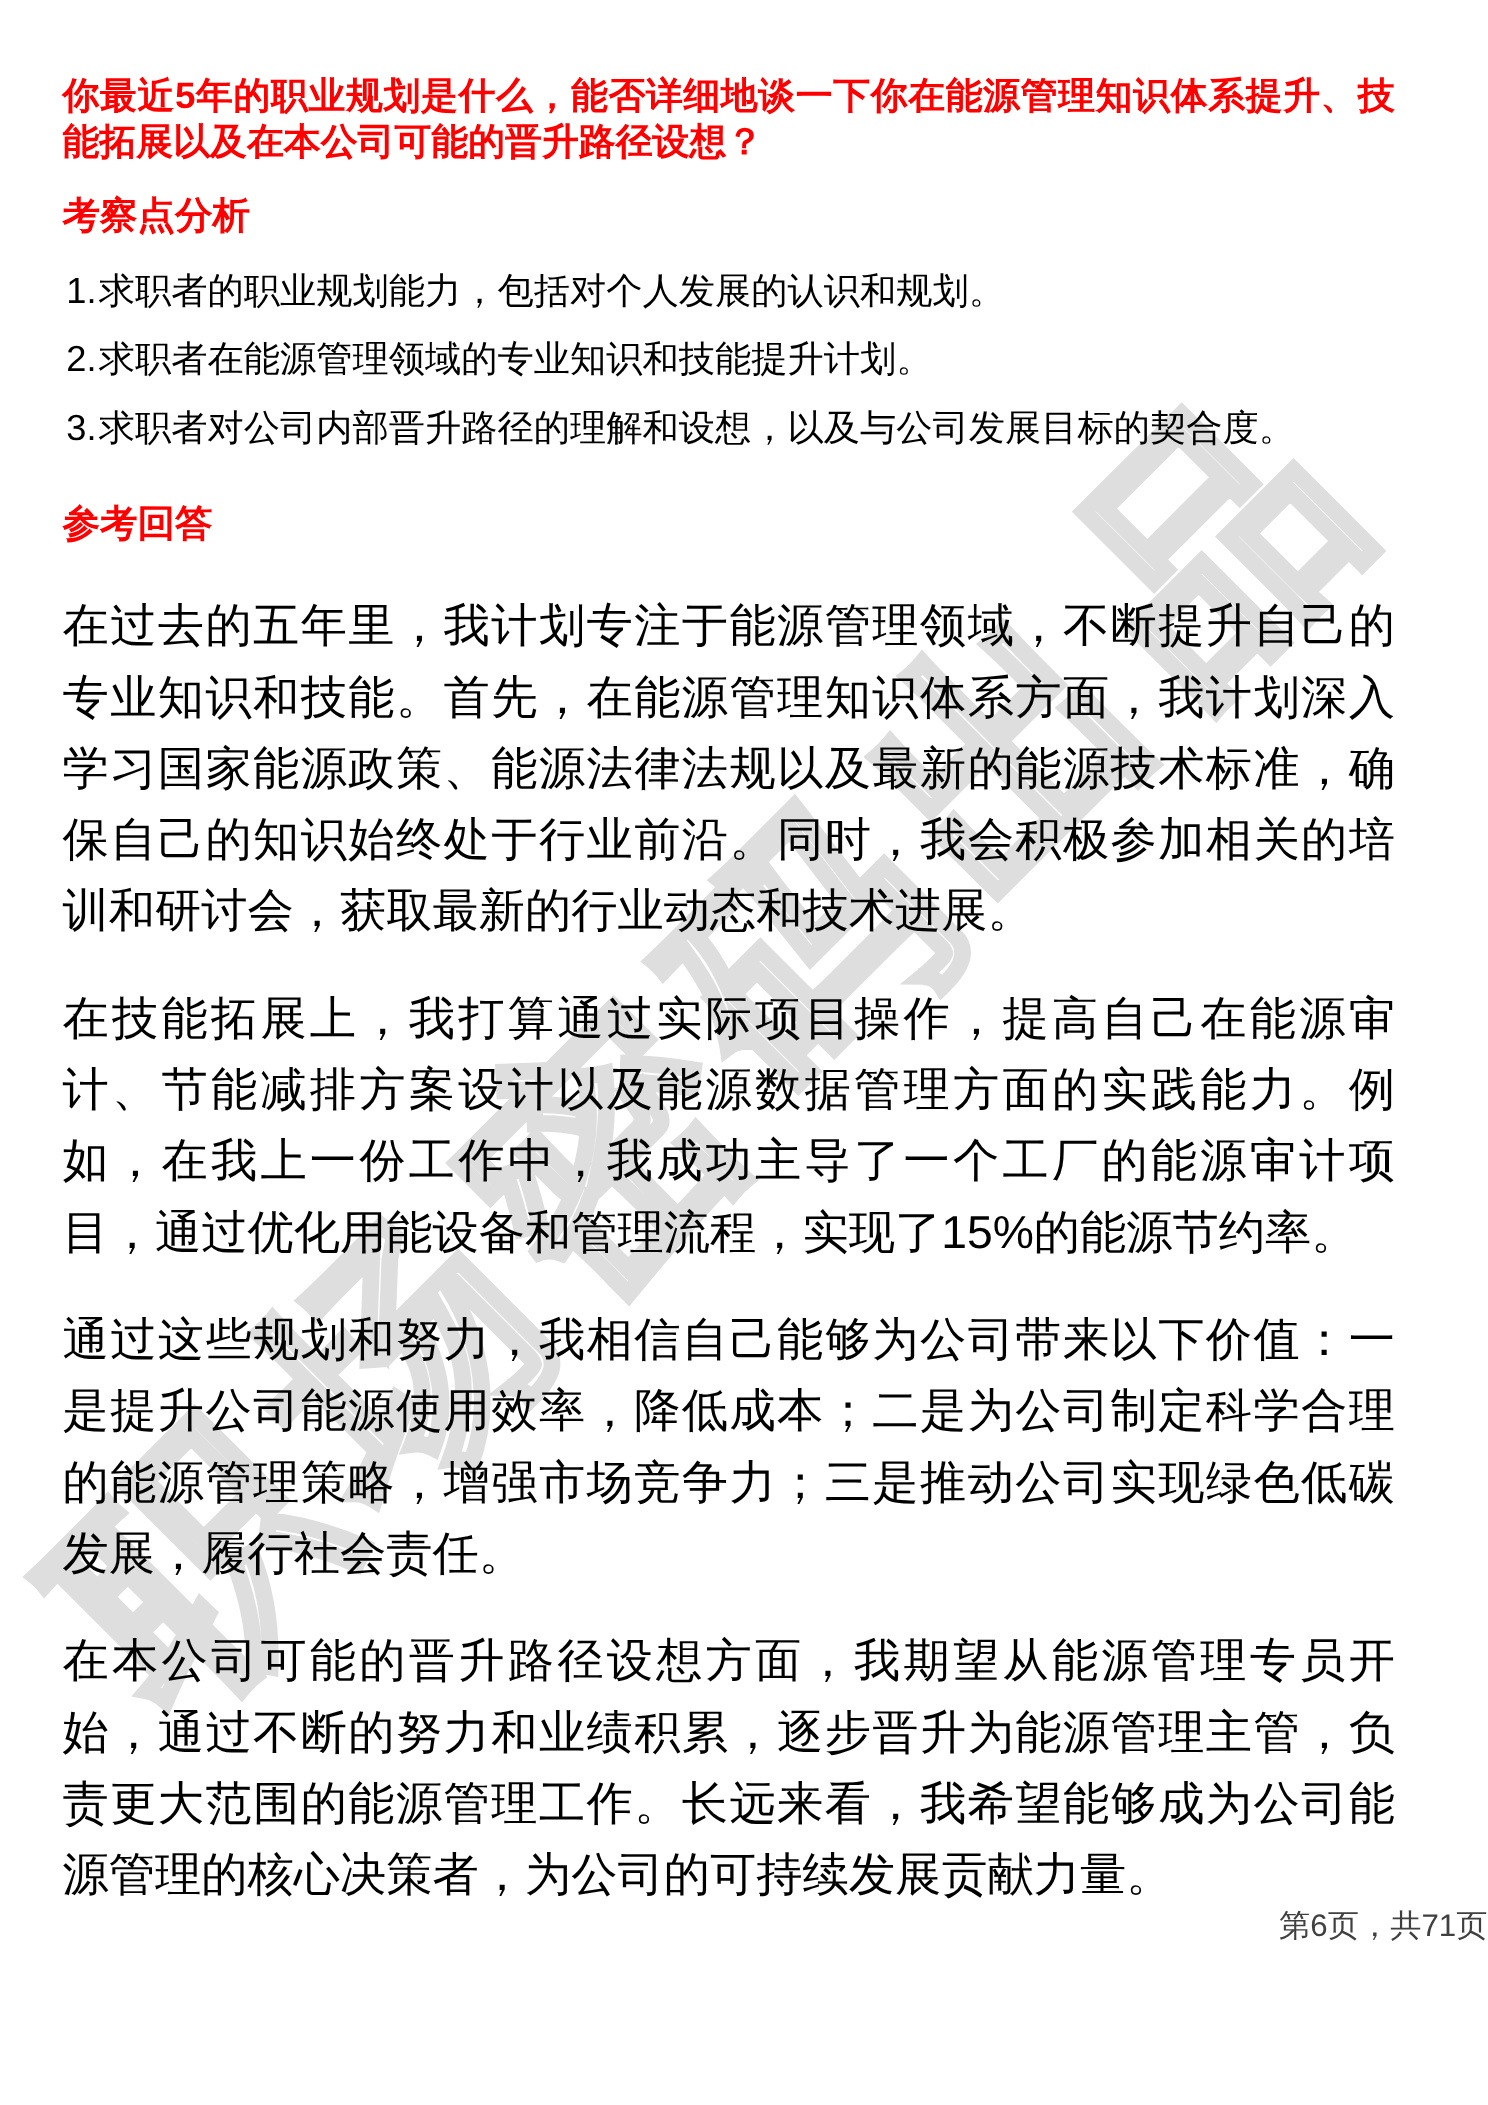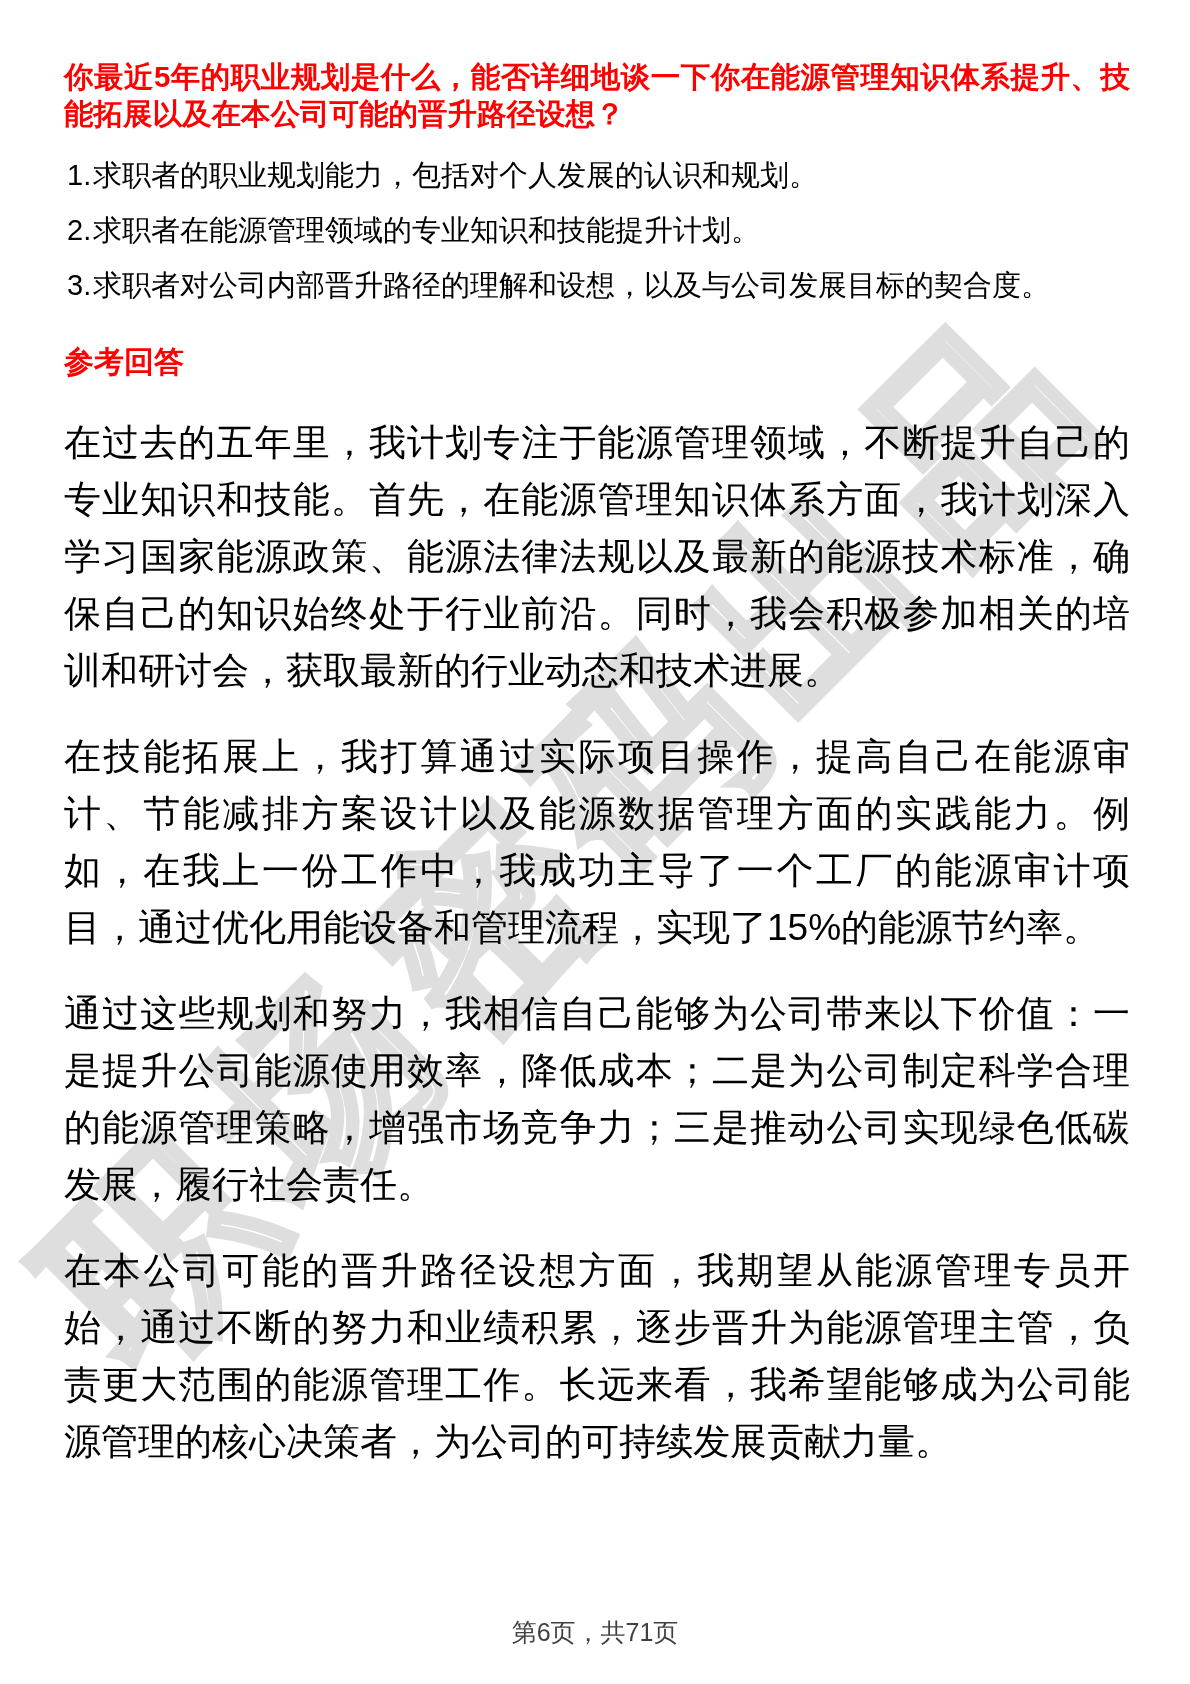--- a/index.html
+++ b/index.html
@@ -25,21 +25,21 @@
     white-space: nowrap;
     color: transparent;
     -webkit-text-stroke: 7px #dedede;
     z-index: 0;
     pointer-events: none;
   }
 
   
   .content {
     position: absolute;
-    left: 64px;
+    left: 50px;
     top: 0;
     width: 1066px;
     z-index: 1;
   }
 
   h1.question-title {
     margin: 58px 0 0 0;
     font-size: 29.5px;
     line-height: 37px;
     font-weight: bold;
@@ -80,40 +80,41 @@
     line-height: 57px;
     text-align: justify;
   }
   .answer-body p:first-child { margin-top: 35px; }
   .answer-body p + p { margin-top: 29px; }
 
   
   .page-footer {
     position: absolute;
     left: 0;
-    top: 1617px;
+    top: 1526px;
     width: 100%;
-    text-align: center;
+    text-align: right;
     font-size: 25px;
     line-height: 31px;
     color: #404040;
     z-index: 1;
   }
 </style>
 </head>
 <body>
 
 <div>
 
   <div class="watermark">职场密码出品</div>
 
   <main class="content">
 
     <h1 class="question-title">你最近5年的职业规划是什么，能否详细地谈一下你在能源管理知识体系提升、技能拓展以及在本公司可能的晋升路径设想？</h1>
 
+    <h2 class="section-heading analysis-heading">考察点分析</h2>
 
     <ol class="analysis-list">
       <li>
         <span class="item-num">1.</span><span>求职者的职业规划能力，包括对个人发展的认识和规划。</span>
       </li>
       <li>
         <span class="item-num">2.</span><span>求职者在能源管理领域的专业知识和技能提升计划。</span>
       </li>
       <li>
         <span class="item-num">3.</span><span>求职者对公司内部晋升路径的理解和设想，以及与公司发展目标的契合度。</span>

